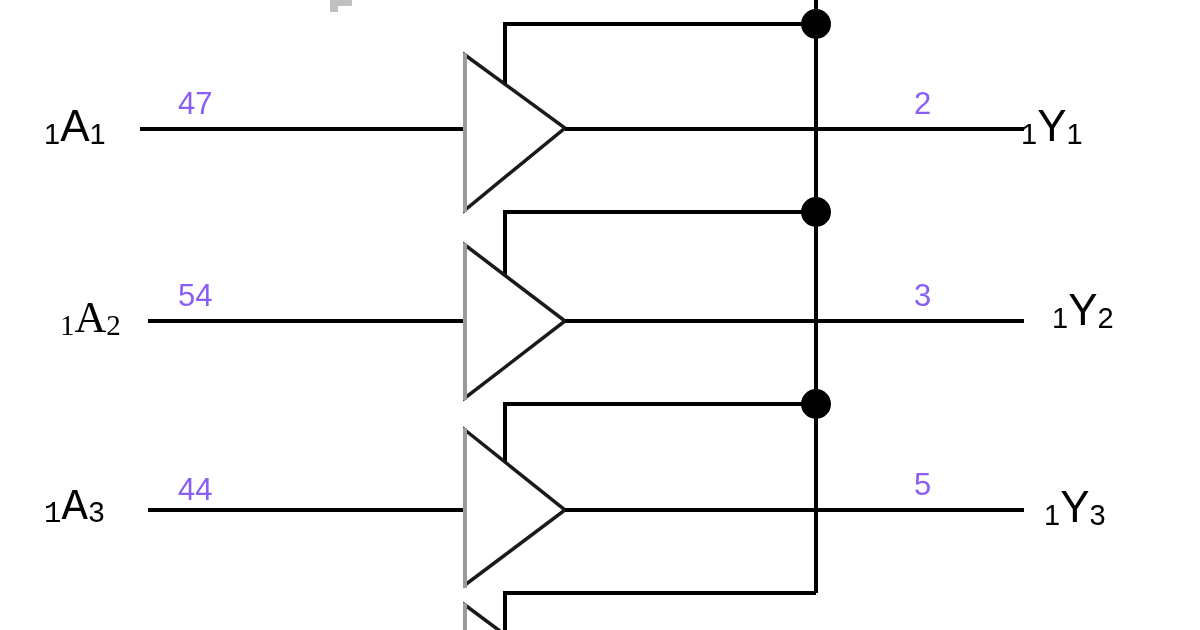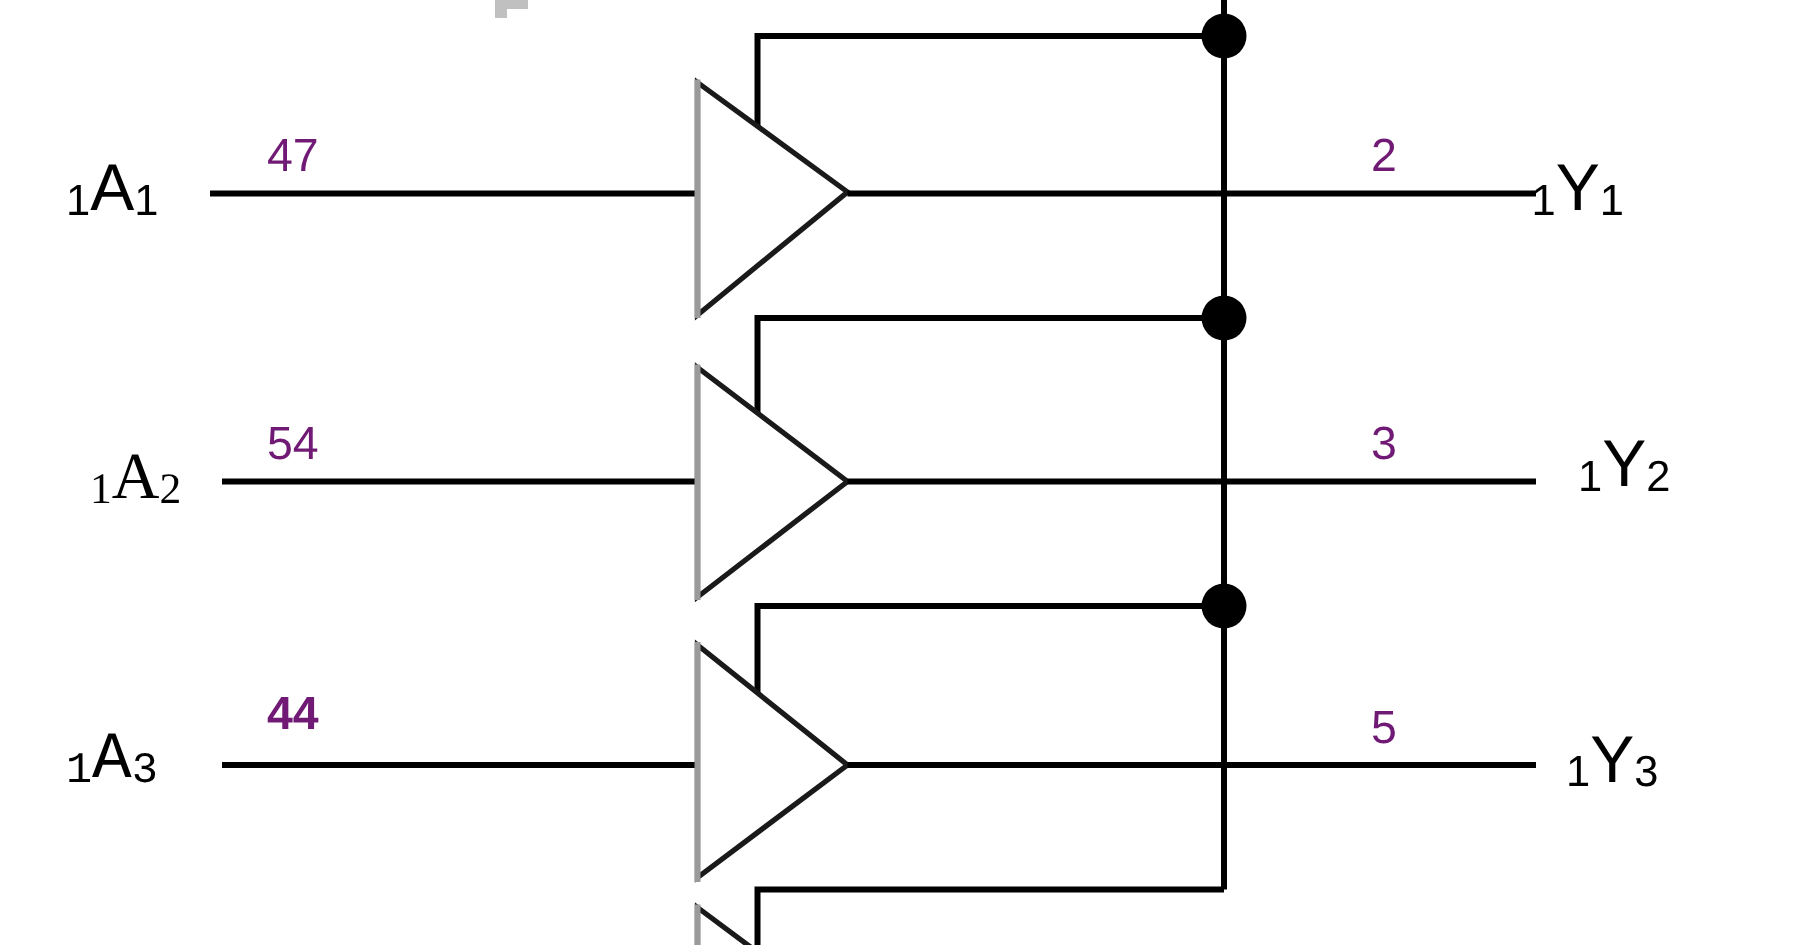--- a/index.html
+++ b/index.html
@@ -80,21 +80,21 @@
     font-size: 29px;
     vertical-align: baseline;
     position: relative;
     top: 3px;
   }
   .port-label .main {
     font-size: 44px;
   }
   .pin-number {
     font-size: 31px;
-    color: #701a75;
+    color: #8b5cf6;
     text-align: center;
   }
 </style>
 </head>
 <body>
 
 <div id="schematic-root">
 
   <svg id="schematic-svg" viewBox="0 0 1200 630" xmlns="http://www.w3.org/2000/svg">
 
@@ -160,19 +160,19 @@
   </div>
   <div class="label pin-number" style="left:178px; top:280px;">54</div>
   <div class="label pin-number" style="left:914px; top:280px;">3</div>
   <div class="label port-label" style="left:1052px; top:288px;">
     <span class="sub">1</span><span class="main">Y</span><span class="sub">2</span>
   </div>
 
   <div class="label port-label" style="left:44px; top:485px;font-family:Liberation Mono, monospace;">
     <span class="sub">1</span><span class="main">A</span><span class="sub">3</span>
   </div>
-  <div class="label pin-number" style="left:178px; top:460px;font-weight:bold;">44</div>
+  <div class="label pin-number" style="left:178px; top:474px;">44</div>
   <div class="label pin-number" style="left:914px; top:469px;">5</div>
   <div class="label port-label" style="left:1044px; top:485px;">
     <span class="sub">1</span><span class="main">Y</span><span class="sub">3</span>
   </div>
 
 </div>
 
 </body></html>

